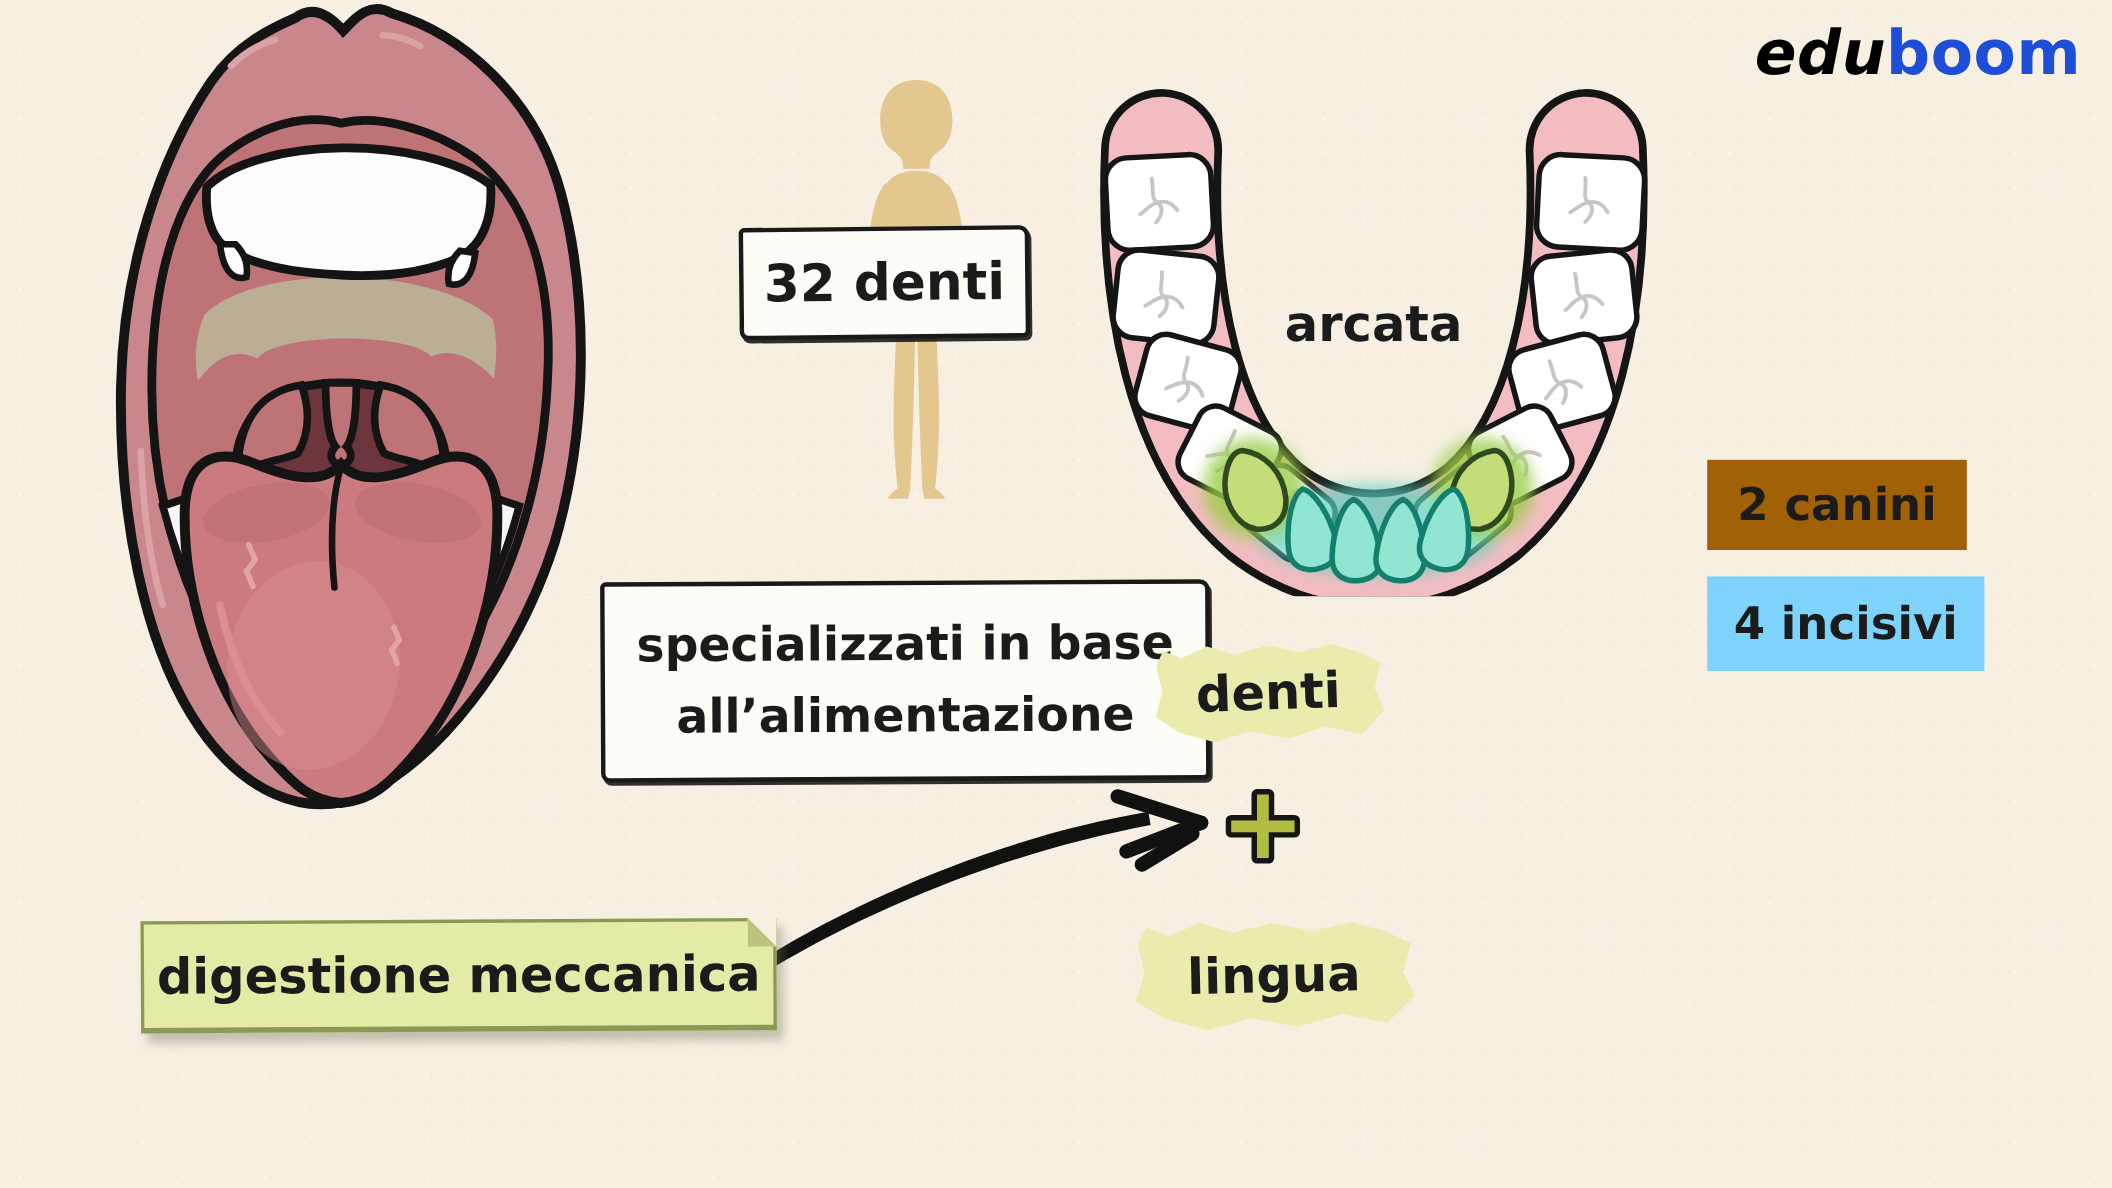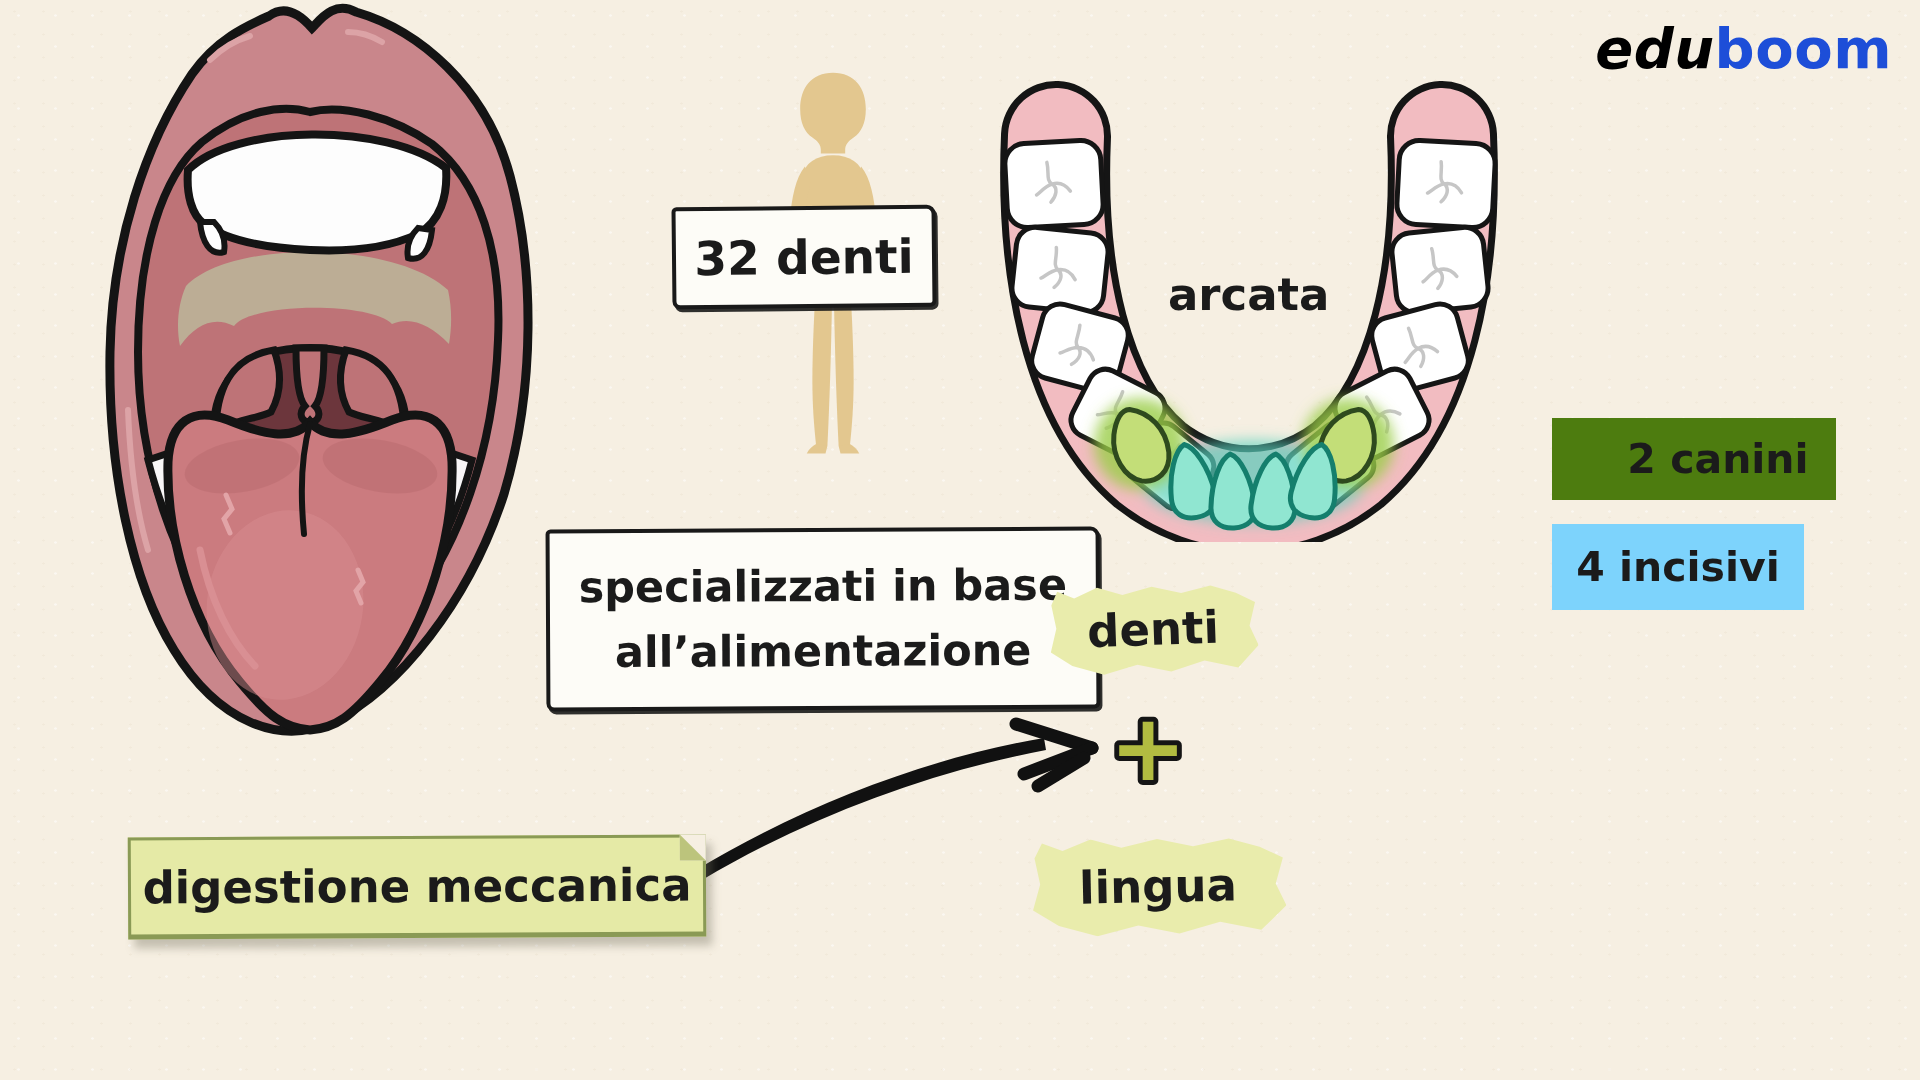--- a/index.html
+++ b/index.html
@@ -26,21 +26,21 @@
   }
   .teeth-count{left:672px;top:206px;width:256px;height:94px;transform:rotate(-.6deg);
     font-size:47px;font-weight:800;}
   .specialized{left:546px;top:528px;width:546px;height:174px;transform:rotate(-.3deg);
     font-size:43px;font-weight:800;line-height:1.52;text-align:center;}
   
   .arcata{left:1168px;top:268px;width:170px;font-size:45px;font-weight:800;}
   
   .badge{display:flex;align-items:center;justify-content:center;
     font-size:41px;font-weight:800;}
-  .badge.canini{left:1552px;top:418px;width:236px;height:82px;background:#4d7c0f;padding-left:48px;}
+  .badge.canini{left:1552px;top:418px;width:236px;height:82px;background:#a16207;}
   .badge.incisivi{left:1552px;top:524px;width:252px;height:86px;background:#7dd3fc;}
   
   .hl{background:#E9ECAC;display:flex;align-items:center;justify-content:center;
     font-size:45px;font-weight:800;
     clip-path:polygon(2% 20%,5% 5%,13% 13%,24% 2%,36% 11%,50% 3%,64% 11%,78% 4%,90% 13%,99% 24%,96% 50%,100% 72%,90% 96%,74% 87%,58% 98%,42% 89%,26% 99%,11% 88%,1% 72%,4% 46%);
   }
   .hl.denti{left:1048px;top:584px;width:210px;height:90px;transform:rotate(-2deg);}
   .hl.lingua{left:1030px;top:836px;width:256px;height:100px;transform:rotate(-1.2deg);}
   
   .note{

